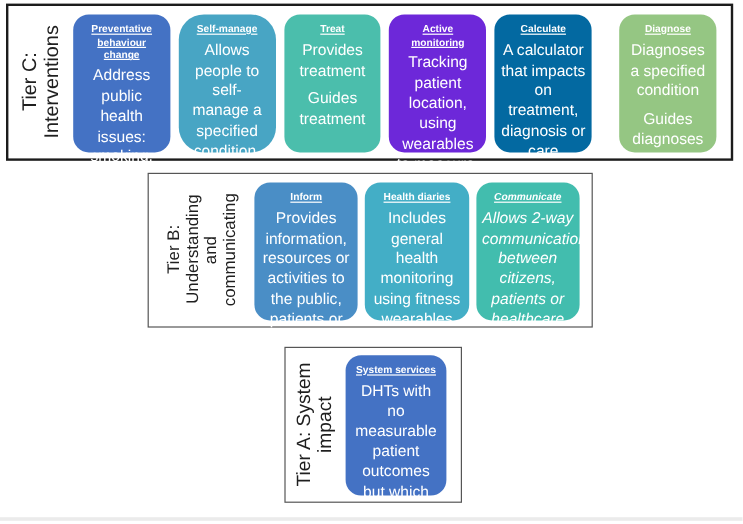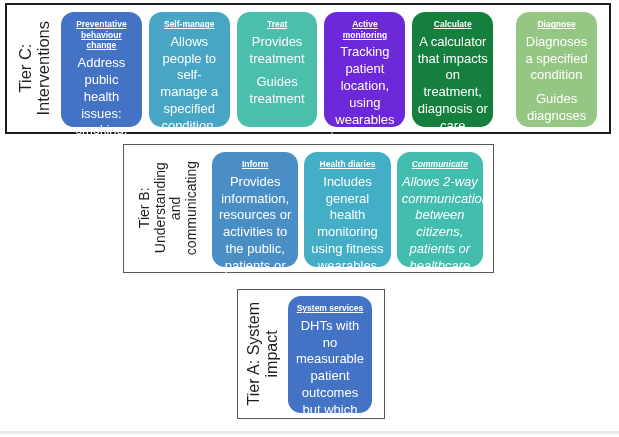--- a/index.html
+++ b/index.html
@@ -54,34 +54,34 @@
       <div class="vlabel">
         <span>Tier C:</span>
         <span>Interventions</span>
       </div>
     </div>
     <div class="cards">
       <div class="box" style="background-color: rgb(68, 114, 196);">
         <div class="box-title">Preventative behaviour change</div>
         <p class="box-text">Address public health issues: smoking, eating, alcohol. sexual health, sleeping and exercise</p>
       </div>
-      <div class="box" style="background-color: rgb(72, 165, 196);">
+      <div class="box" style="background-color: rgb(72, 165, 196); border-radius: 21px;">
         <div class="box-title">Self-manage</div>
         <p class="box-text">Allows people to self-manage a specified condition. May include behaviour change techniques</p>
       </div>
       <div class="box" style="background-color: rgb(75, 190, 172);">
         <div class="box-title">Treat</div>
         <p class="box-text">Provides treatment</p>
         <p class="box-text">Guides treatment</p>
       </div>
       <div class="box" style="background-color: #6d28d9;">
         <div class="box-title">Active monitoring</div>
         <p class="box-text">Tracking patient location, using wearables to measure, record and/or transmit data about a specified condition. Uses data to guide care.</p>
       </div>
-      <div class="box" style="background-color: #15803d;">
+      <div class="box" style="background-color: #0369a1;">
         <div class="box-title">Calculate</div>
         <p class="box-text">A calculator that impacts on treatment, diagnosis or care</p>
       </div>
       <div class="box" style="background-color: rgb(149, 198, 131); margin-left: 16px;">
         <div class="box-title">Diagnose</div>
         <p class="box-text">Diagnoses a specified condition</p>
         <p class="box-text">Guides diagnoses</p>
       </div>
     </div>
   </section>

